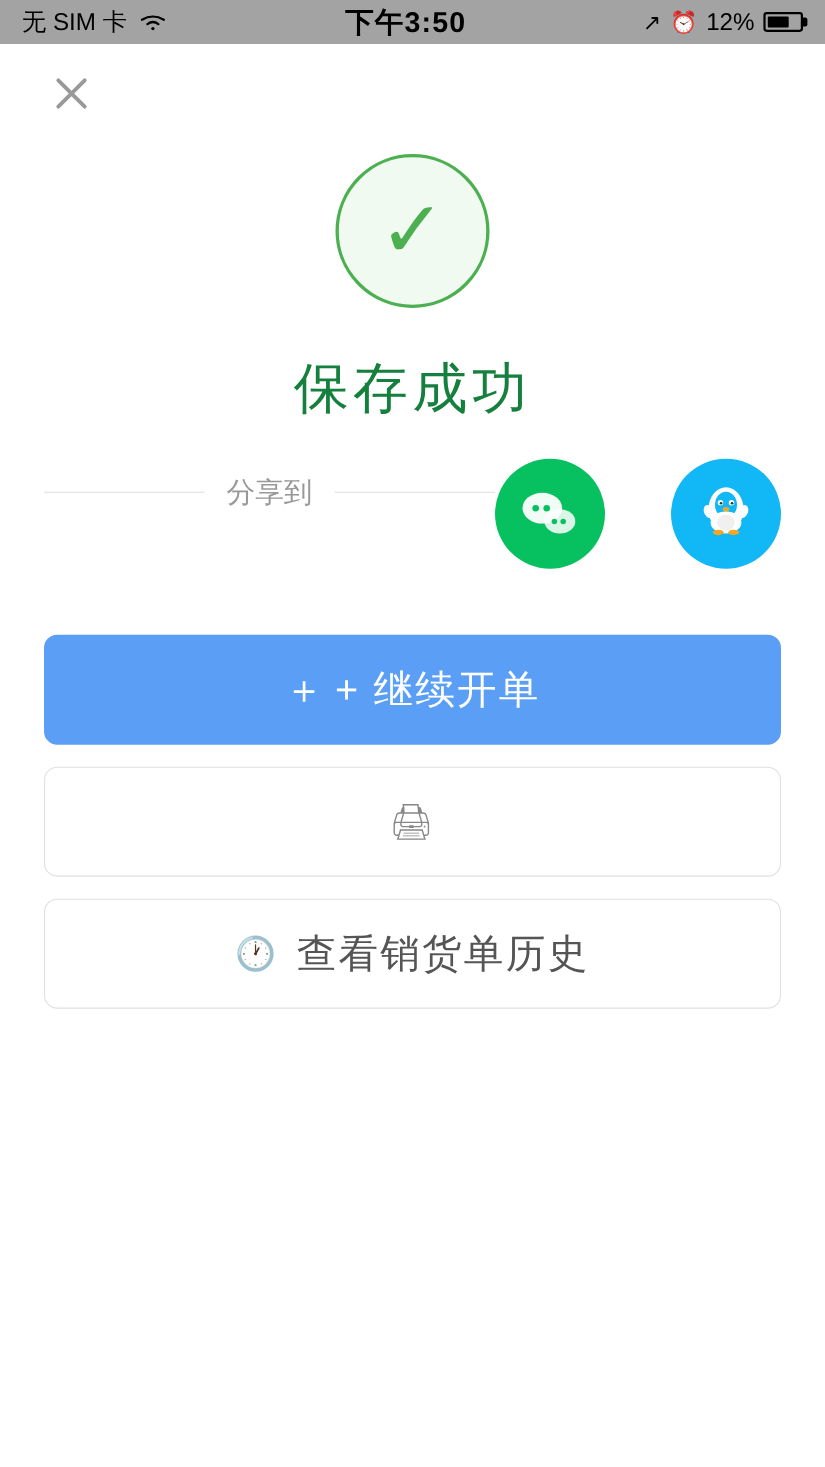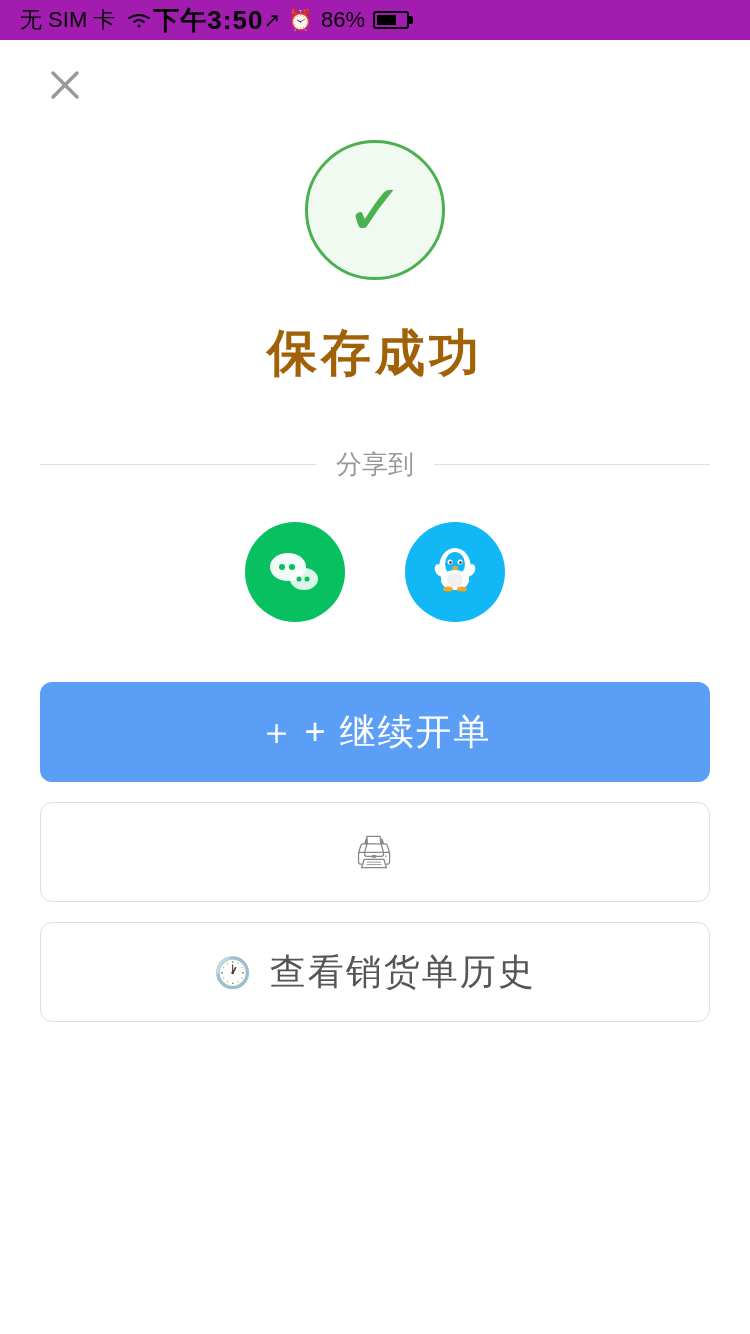--- a/index.html
+++ b/index.html
@@ -11,23 +11,24 @@
       background: #ffffff;
       font-family: -apple-system, "PingFang SC", "Helvetica Neue", sans-serif;
       display: flex;
       flex-direction: column;
     }
 
     
     .status-bar {
       width: 100%;
       height: 40px;
-      background: #a21caf;
-      display: flex;
-      align-items: center;
+      background: #a3a3a3;
+      display: flex;
+      align-items: center;
+      justify-content: space-between;
       padding: 0 20px;
       font-size: 24px;
       font-weight: 500;
       color: #000;
     }
     .status-left {
       display: flex;
       align-items: center;
       gap: 10px;
       font-size: 22px;
@@ -118,31 +119,31 @@
     .checkmark {
       font-size: 72px;
       color: #4CAF50;
       line-height: 1;
     }
 
     
     .success-title {
       margin-top: 40px;
       font-size: 50px;
-      font-weight: 700;
-      color: #a16207;
+      font-weight: 400;
+      color: #15803d;
       letter-spacing: 4px;
     }
 
     
     .share-section {
       width: 100%;
-      margin-top: 60px;
-      display: flex;
-      flex-direction: column;
+      margin-top: 30px;
+      display: flex;
+      flex-direction: row;
       align-items: center;
     }
     .share-divider {
       width: 100%;
       display: flex;
       align-items: center;
       gap: 20px;
       margin-bottom: 40px;
     }
     .divider-line {
@@ -245,21 +246,21 @@
     <svg class="wifi-icon" viewBox="0 0 28 20" fill="none" xmlns="http://www.w3.org/2000/svg">
       <path d="M14 16 L14 16" stroke="black" stroke-width="3" stroke-linecap="round"></path>
       <path d="M9 12 Q14 8 19 12" stroke="black" stroke-width="2" fill="none" stroke-linecap="round"></path>
       <path d="M4 8 Q14 2 24 8" stroke="black" stroke-width="2" fill="none" stroke-linecap="round"></path>
     </svg>
   </div>
   <div class="status-center">下午3:50</div>
   <div class="status-right">
     <span style="font-size:20px;">↗</span>
     <span style="font-size:20px;">⏰</span>
-    <span>86%</span>
+    <span>12%</span>
     <div class="battery-body">
       <div class="battery-fill"></div>
     </div>
   </div>
 </div>
 
 <div class="main-content">
 
   <div class="close-button">
     <svg class="close-icon-svg" viewBox="0 0 32 32" fill="none" xmlns="http://www.w3.org/2000/svg">

